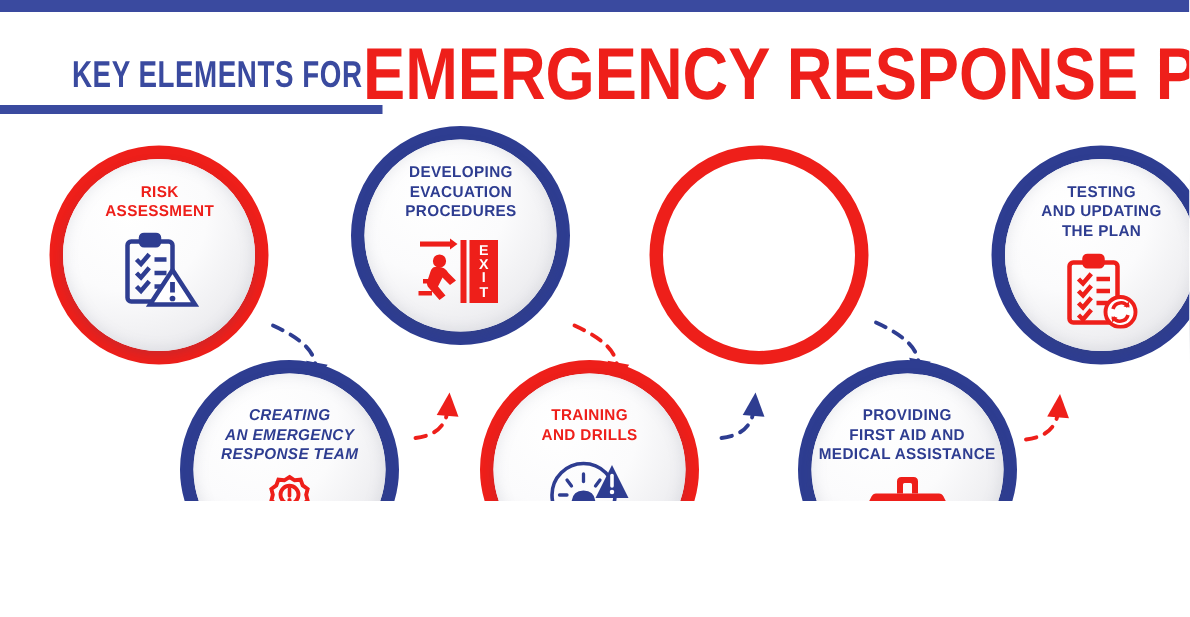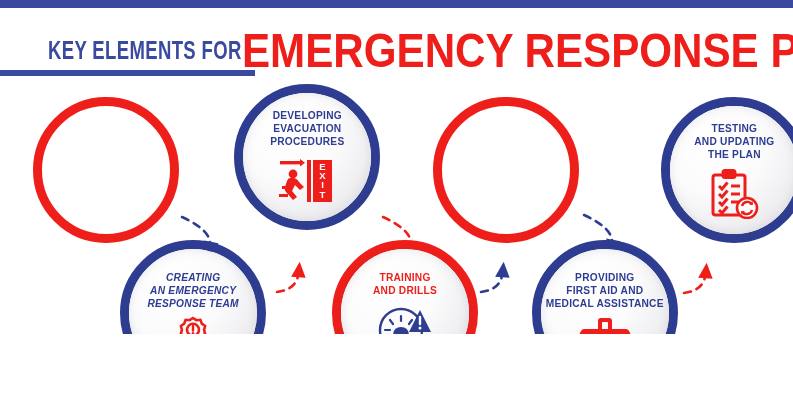--- a/index.html
+++ b/index.html
@@ -106,20 +106,41 @@
       <path d="M277,292 C293,290 298,282 299,270" stroke="#ee1f1a" marker-end="url(#ahR)"></path>
       <path d="M383,217 C407,228 413,238 411,249" stroke="#ee1f1a" marker-end="url(#ahR)"></path>
       <path d="M481,292 C497,290 502,282 503,270" stroke="#2e3d91" marker-end="url(#ahB)"></path>
       <path d="M584,215 C608,226 614,236 612,247" stroke="#2e3d91" marker-end="url(#ahB)"></path>
       <path d="M684,293 C700,291 705,283 706,271" stroke="#ee1f1a" marker-end="url(#ahR)"></path>
     </g>
   </svg>
 
   <div class="node red" style="left:33px;top:97px;">
     <div class="ring"></div>
+    <div class="disc">
+      <div class="label">RISK
+ASSESSMENT</div>
+      <div class="glyph">
+        <svg width="54" height="52" viewBox="0 0 54 52">
+          <g fill="none" stroke="#2e3d91" stroke-width="3">
+            <rect x="6" y="6" width="30" height="40" rx="2.5"></rect>
+            <rect x="15" y="1.5" width="12" height="7" rx="2" fill="#2e3d91"></rect>
+            <path d="M12,18 l3,3 l5.5,-6.5"></path>
+              <line x1="24" y1="18" x2="32" y2="18"></line>
+            <path d="M12,27 l3,3 l5.5,-6.5"></path>
+              <line x1="24" y1="27" x2="32" y2="27"></line>
+            <path d="M12,36 l3,3 l5.5,-6.5"></path>
+              <line x1="24" y1="36" x2="32" y2="36"></line>
+            <path d="M36,25 L51,48 L21,48 Z" fill="#ffffff"></path>
+            <line x1="36" y1="33" x2="36" y2="40" stroke-width="3.2"></line>
+          </g>
+          <circle cx="36" cy="44" r="1.9" fill="#2e3d91"></circle>
+        </svg>
+      </div>
+    </div>
   </div>
 
   <div class="node blue" style="left:234px;top:84px;">
     <div class="ring"></div>
     <div class="disc">
       <div class="label">DEVELOPING
 EVACUATION
 PROCEDURES</div>
       <div class="glyph">
         <svg width="58" height="46" viewBox="0 0 58 46">
@@ -203,21 +224,21 @@
             <line x1="24" y1="42" x2="24" y2="48"></line>
             <line x1="32" y1="42" x2="32" y2="48"></line>
             <line x1="11" y1="43" x2="11" y2="48"></line>
             <line x1="45" y1="43" x2="45" y2="48"></line>
           </g>
         </svg>
       </div>
     </div>
   </div>
 
-  <div class="node red bottom" style="left:332px;top:240px;text-decoration:underline;">
+  <div class="node red bottom" style="left:320px;top:240px;text-decoration:underline;">
     <div class="ring"></div>
     <div class="disc">
       <div class="label">TRAINING
 AND DRILLS</div>
       <div class="glyph">
         <svg width="56" height="52" viewBox="0 0 56 52">
           <circle cx="24" cy="28" r="21" fill="none" stroke="#2e3d91" stroke-width="2.4"></circle>
           <g fill="#2e3d91">
             <path d="M16,34 q0,-9 8,-9 q8,0 8,9 z"></path>
             <rect x="12" y="35" width="24" height="5" rx="1"></rect>

